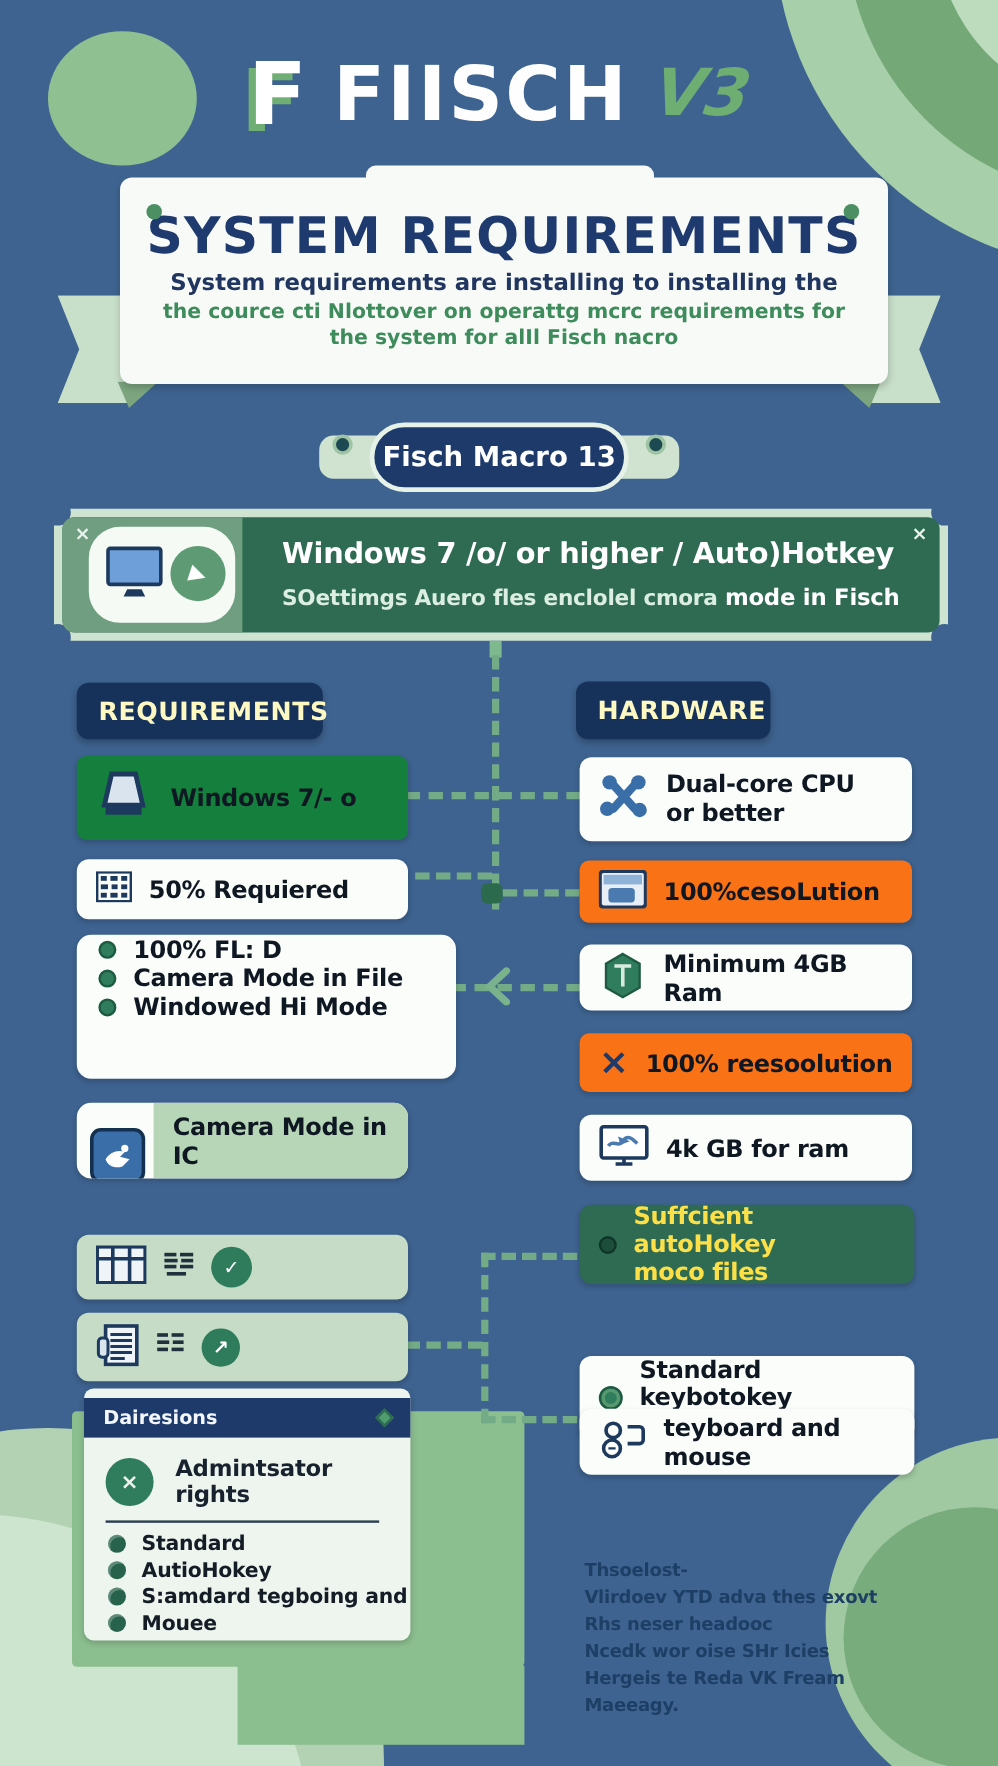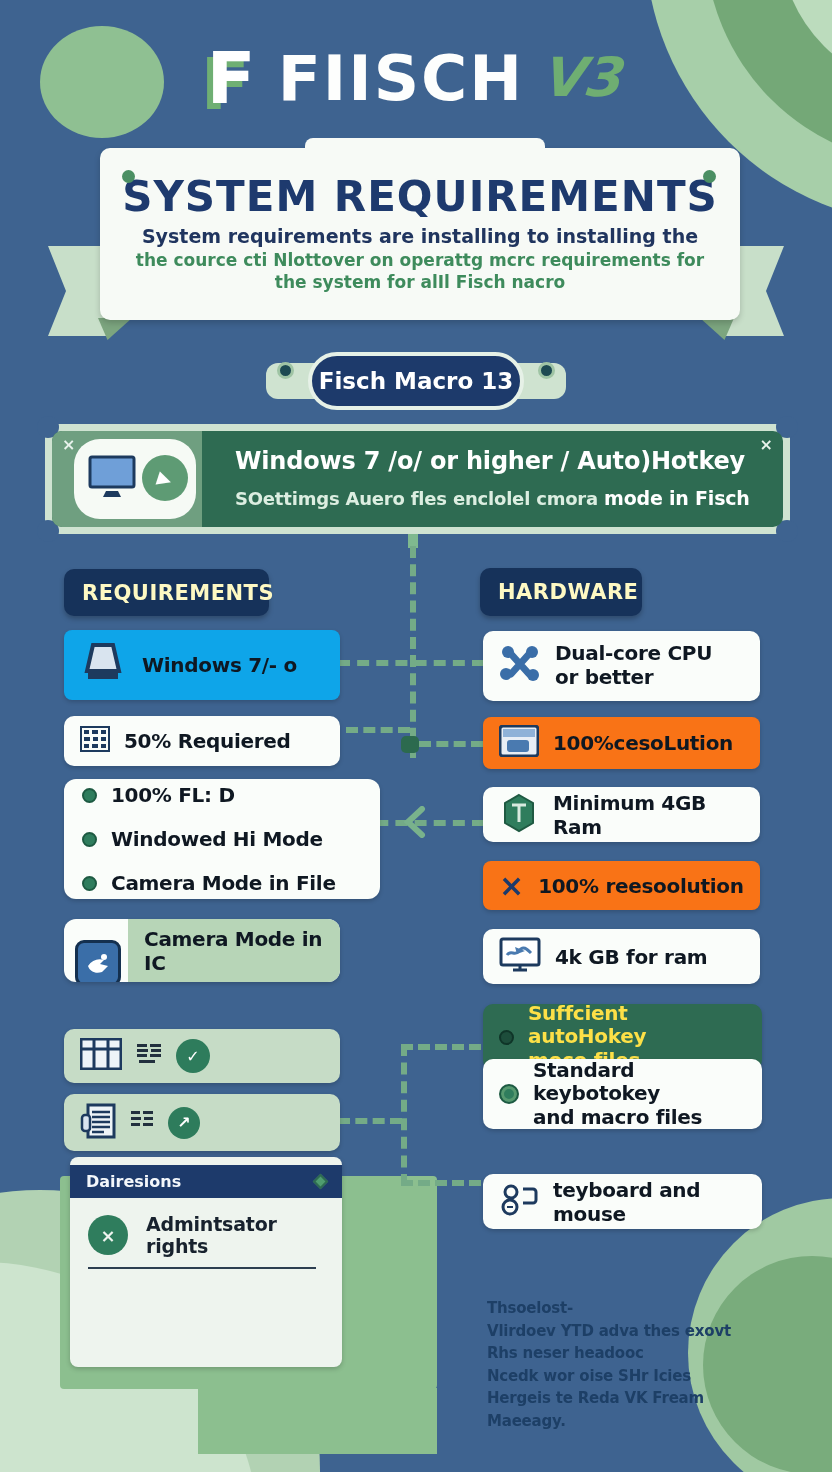--- a/index.html
+++ b/index.html
@@ -92,54 +92,54 @@
   #d-arrowhead{position:absolute;left:402px;top:806px;}
   #d-bv{left:401px;top:1044px;height:142px;}
   #d-bt{left:401px;top:1044px;width:80px;}
   #d-bb{left:401px;top:1180px;width:80px;}
   #d-bl{left:338px;top:1118px;width:64px;}
 
   
   .card{position:absolute;box-sizing:border-box;display:flex;align-items:center;gap:14px;padding:0 16px;
         box-shadow:0 2px 4px rgba(0,0,0,.18);}
   .white{background:#fafdfa;border-radius:10px;}
-  .greenc{background:#0ea5e9;border-radius:8px;gap:16px;}
+  .greenc{background:#15803d;border-radius:8px;gap:16px;}
   .green2{background:#f97316;border-radius:8px;}
   .lightgreen{background:#c6dcc6;border-radius:10px;}
   .darkgreen{background:#2e6b52;border-radius:10px;}
   .item-text{font-size:20px;font-weight:700;color:#0f1822;letter-spacing:-0.3px;}
   .item-text.two{line-height:1.18;}
   .item-text.white-t{color:#fde047;}
   .bdot{width:15px;height:15px;border-radius:50%;background:#2f7d5d;border:2px solid #1d5a42;
         box-sizing:border-box;flex:none;}
   .bdot.dark{background:#1d4d3b;border-color:#0f3528;}
   .bdot.big{width:20px;height:20px;box-shadow:inset 0 0 0 3px #56996f;}
   .gcircle{border-radius:50%;background:#2e7c5c;color:#fff;display:flex;align-items:center;
            justify-content:center;flex:none;}
 
   #item-l1{left:64px;top:630px;width:276px;height:70px;}
   #item-l2{left:64px;top:716px;width:276px;height:50px;}
   #item-l3{left:64px;top:779px;width:280px;height:120px;background:#fafdfa;border-radius:12px;
-           display:flex;flex-direction:column;justify-content:center;gap:20px;padding:0 18px;}
+           display:flex;flex-direction:column;justify-content:flex-start;gap:0;padding:0 18px;}
   .bullet-row{display:flex;align-items:center;gap:14px;}
   #item-l4{left:64px;top:919px;width:276px;height:63px;background:#fafdfa;border-radius:12px;padding:0;overflow:hidden;}
   .l4-green{position:absolute;left:64px;top:0;width:212px;height:100%;background:#b7d5b7;}
   .l4-icon{position:absolute;left:11px;top:21px;width:46px;height:46px;background:#3a6ea8;border:3px solid #14304f;
            border-radius:9px;box-sizing:border-box;display:flex;align-items:center;justify-content:center;}
   .l4-label{position:absolute;left:80px;top:0;height:100%;display:flex;align-items:center;}
   #item-l5{left:64px;top:1029px;width:276px;height:54px;}
   #item-l6{left:64px;top:1094px;width:276px;height:57px;}
 
   #item-r1{left:483px;top:631px;width:277px;height:70px;}
   #item-r2{left:483px;top:717px;width:277px;height:52px;}
   #item-r3{left:483px;top:787px;width:277px;height:55px;}
   #item-r4{left:483px;top:861px;width:277px;height:49px;}
   #item-r5{left:483px;top:929px;width:277px;height:55px;}
   #item-r6{left:483px;top:1004px;width:279px;height:66px;}
-  #item-r7{left:483px;top:1059px;width:279px;height:70px;}
+  #item-r7{left:483px;top:1130px;width:279px;height:70px;}
   #item-r8{left:483px;top:1174px;width:279px;height:55px;}
   .x-glyph{font-size:30px;font-weight:900;color:#1d3a6b;line-height:1;flex:none;}
 
   
   .panel{position:absolute;left:70px;top:1157px;width:272px;height:210px;background:#eef4ee;border-radius:8px;
          box-shadow:0 2px 5px rgba(0,0,0,.2);}
   .panel-bar{position:absolute;left:0;top:8px;width:100%;height:33px;background:#1d3a6b;display:flex;
              align-items:center;justify-content:space-between;padding:0 16px;box-sizing:border-box;}
   .panel-bar-title{color:#f3f7fb;font-size:16px;font-weight:800;}
   .panel-gem{width:11px;height:11px;background:#4f9d6f;transform:rotate(45deg);border:2px solid #2e6b52;box-sizing:border-box;}
@@ -278,25 +278,25 @@
     <span class="item-text">50% Requiered</span>
   </div>
 
   <div id="item-l3" class="abs" style="box-shadow:0 2px 4px rgba(0,0,0,.18);">
     <div class="bullet-row">
       <span class="bdot"></span>
       <span class="item-text">100% FL: D</span>
     </div>
     <div class="bullet-row">
       <span class="bdot"></span>
-      <span class="item-text">Windowed Hi Mode</span>
+      <span class="item-text">Camera Mode in File</span>
     </div>
     <div class="bullet-row">
       <span class="bdot"></span>
-      <span class="item-text">Camera Mode in File</span>
+      <span class="item-text">Windowed Hi Mode</span>
     </div>
   </div>
 
   <div class="card" id="item-l4">
     <div class="l4-green"></div>
     <div class="l4-icon">
       <svg width="28" height="26" viewBox="0 0 28 26">
         <path d="M4 16c4-6 10-8 16-6l-4 4 8 2-6 6c-6 2-12 0-14-6z" fill="#fff"></path>
         <circle cx="20" cy="7" r="3" fill="#fff"></circle>
       </svg>
@@ -431,20 +431,38 @@
   <section class="panel">
     <div class="panel-bar">
       <span class="panel-bar-title">Dairesions</span>
       <span class="panel-gem"></span>
     </div>
     <div class="admin-row">
       <span class="admin-ico">×</span>
       <span class="admin-label">Admintsator rights</span>
     </div>
     <div class="panel-divider"></div>
+    <div class="panel-list">
+      <div class="panel-li">
+        <span class="pdot"></span>
+        <span>Standard</span>
+      </div>
+      <div class="panel-li">
+        <span class="pdot"></span>
+        <span>AutioHokey</span>
+      </div>
+      <div class="panel-li">
+        <span class="pdot"></span>
+        <span>S:amdard tegboing and</span>
+      </div>
+      <div class="panel-li">
+        <span class="pdot"></span>
+        <span>Mouee</span>
+      </div>
+    </div>
   </section>
 
   <div class="footnote">
     <div>Thsoelost-</div>
     <div>Vlirdoev YTD adva thes exovt</div>
     <div>Rhs neser headooc</div>
     <div>Ncedk wor oise SHr Icies</div>
     <div>Hergeis te Reda VK Fream</div>
     <div>Maeeagy.</div>
   </div>

